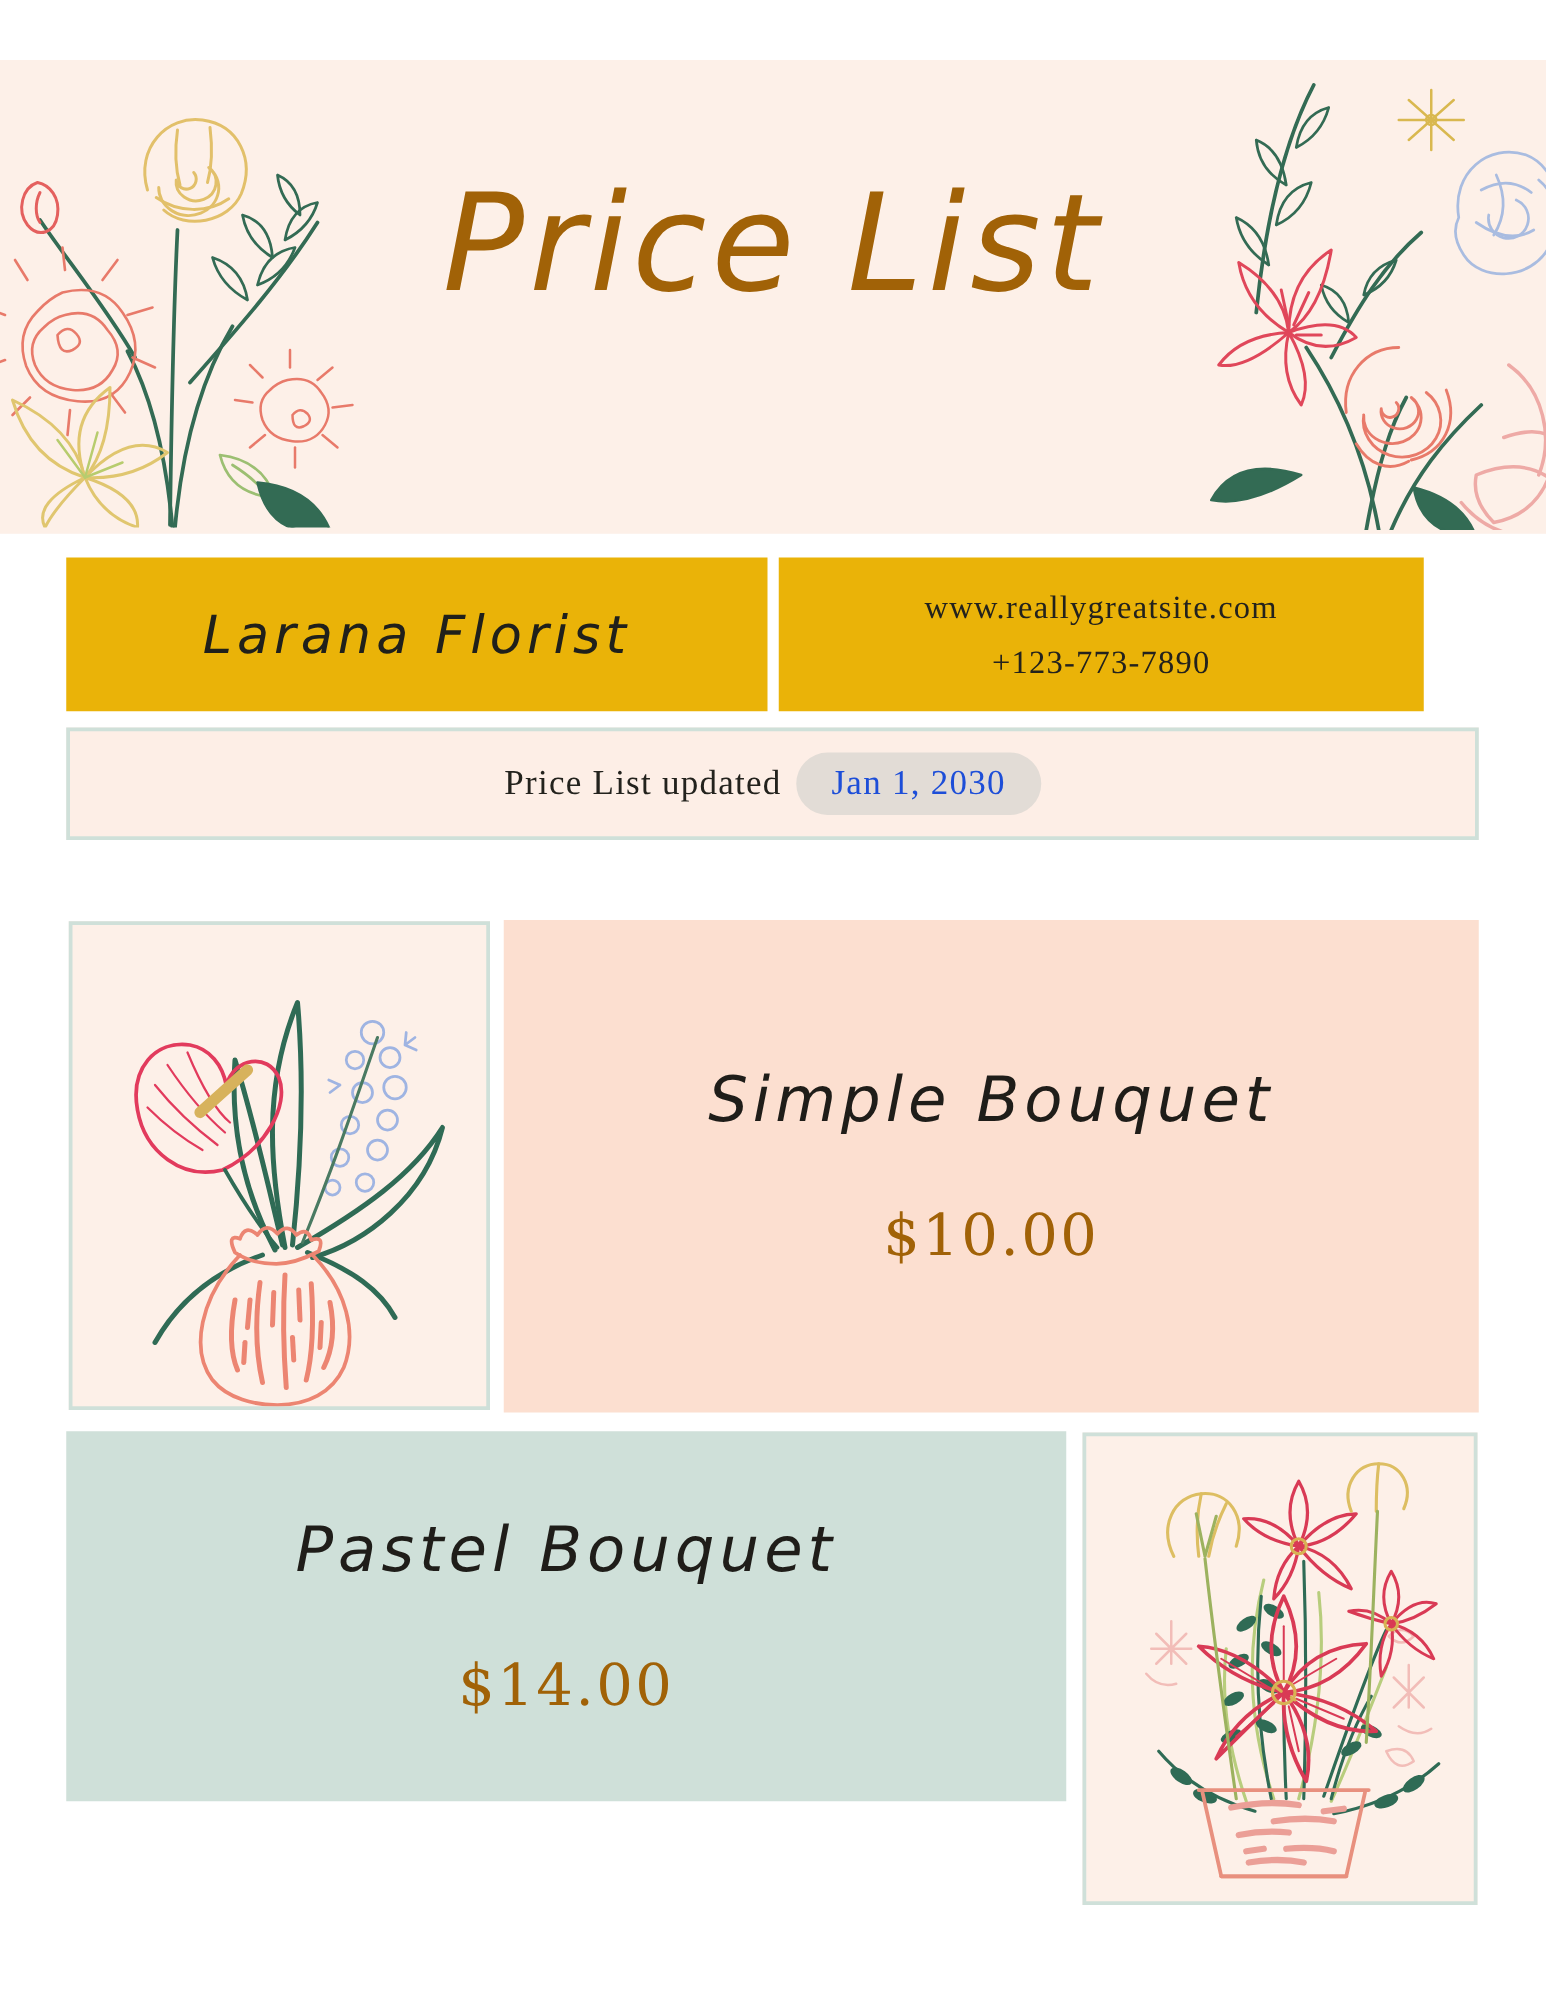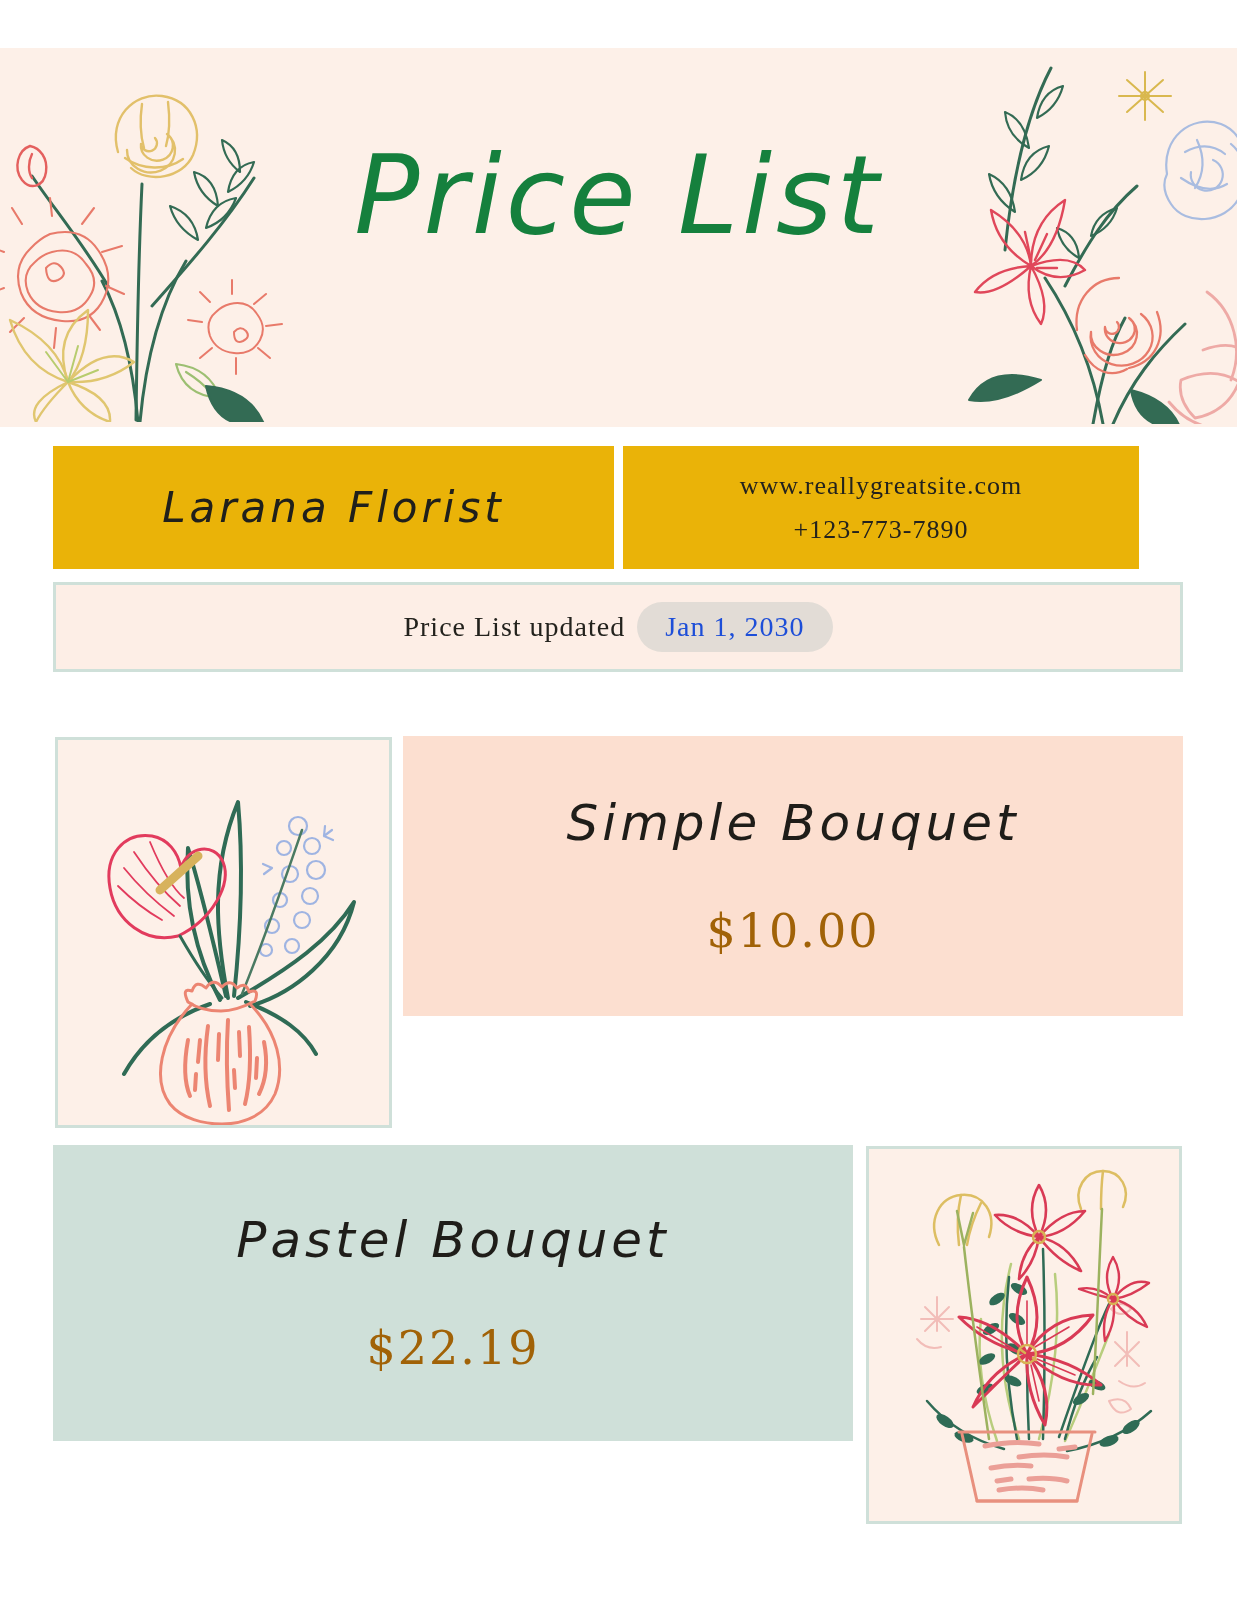--- a/index.html
+++ b/index.html
@@ -13,21 +13,21 @@
   .serif  { font-family:"Liberation Serif", serif; }
 
   
   .banner {
     position:absolute; left:0; top:48px; width:1237px; height:379px;
     background:#fdf0e8; overflow:hidden;
   }
   .banner-title {
     position:absolute; left:0; right:0; top:72px; text-align:center;
     font-size:108px; font-weight:400; letter-spacing:4px;
-    color:#15803d; line-height:1.4;
+    color:#a16207; line-height:1.4;
   }
   .bouquet { position:absolute; display:block; }
   .bouquet-left  { left:-10px; top:8px;  width:336px; height:366px; }
   .bouquet-right { right:-8px; top:4px;  width:300px; height:372px; }
 
   
   .mint-box { position:absolute; background:#eab308; display:flex; align-items:center; justify-content:center;text-align:right; }
   .name-box    { left:53px;  top:446px; width:561px; height:123px; }
   .contact-box { left:623px; top:446px; width:516px; height:123px; flex-direction:column; gap:14px; }
   .business-name { font-size:42px; letter-spacing:4px; color:#20201b; }
@@ -48,21 +48,21 @@
   
   .image-card { position:absolute; background:#fdf0e8; border:3px solid #cfe0d9; }
   .image-card svg { display:block; width:100%; height:100%; }
   .card-1 { left:55px;  top:737px;  width:337px; height:391px; }
   .card-2 { left:866px; top:1146px; width:316px; height:378px; }
 
   .product-panel {
     position:absolute; display:flex; flex-direction:column;
     align-items:center; justify-content:center; gap:52px;
   }
-  .panel-salmon { left:403px; top:736px;  width:780px; height:280px; background:#fcdfd0; }
+  .panel-salmon { left:403px; top:736px;  width:780px; height:394px; background:#fcdfd0; }
   .panel-mint   { left:53px;  top:1145px; width:800px; height:296px; background:#cfe0d9; }
   .product-name  { font-size:50px; letter-spacing:4px; color:#1f1d19; }
   .product-price { font-family:"DejaVu Serif","Liberation Serif",serif; font-size:46px; letter-spacing:2px; color:#a16207; }
 
   svg .ln { fill:none; }
 </style>
 </head>
 <body>
 
 <div class="page">
@@ -288,21 +288,21 @@
     </div>
     <div class="product-panel panel-salmon">
       <div class="script product-name">Simple Bouquet</div>
       <div class="product-price">$10.00</div>
     </div>
   </section>
 
   <section>
     <div class="product-panel panel-mint">
       <div class="script product-name">Pastel Bouquet</div>
-      <div class="product-price">$22.19</div>
+      <div class="product-price">$14.00</div>
     </div>
     <div class="image-card card-2">
       <svg viewBox="0 0 310 372">
         <g stroke-linecap="round" stroke-linejoin="round" fill="none">
           <g stroke="#b8cd7d" stroke-width="2.5">
             <path d="M150,290 C130,230 128,170 142,115"></path>
             <path d="M170,290 C185,235 192,180 186,125"></path>
             <path d="M128,292 C112,245 108,205 112,170"></path>
             <path d="M196,292 C215,250 228,215 240,185"></path>
           </g>

